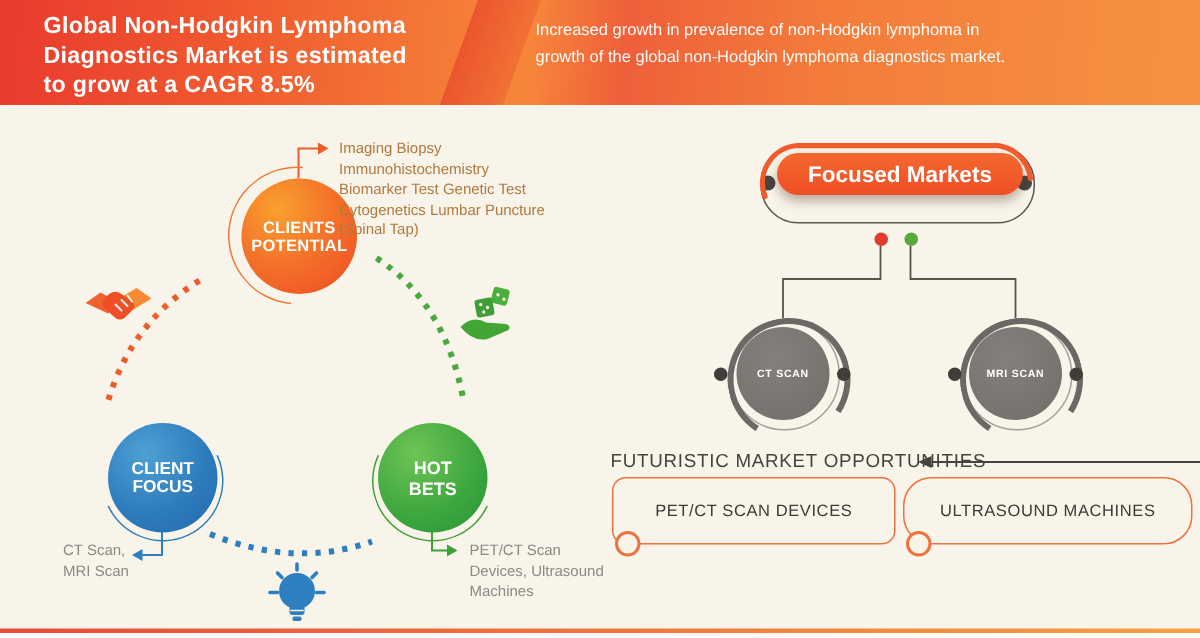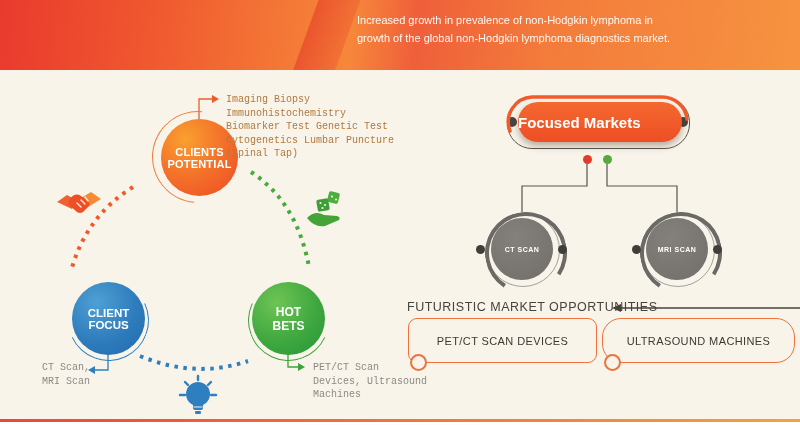--- a/index.html
+++ b/index.html
@@ -33,37 +33,37 @@
   .node-hb{left:252px;top:282px;width:73px;height:73px;font-size:12px;
         background:radial-gradient(circle at 34% 28%,#6ec455 0%,#3fa83f 55%,#259539 100%);}
   .ring{position:absolute;border-radius:50%;}
   .ring-cp{left:152px;top:111px;width:90px;height:90px;border:1.6px solid #f07b38;
         border-right-color:transparent;border-bottom-color:transparent;transform:rotate(-40deg);}
   .ring-cf{left:68px;top:280px;width:79px;height:79px;border:1.5px solid #2e7fc0;
         border-top-color:transparent;border-left-color:transparent;transform:rotate(20deg);}
   .ring-hb{left:248px;top:280px;width:79px;height:79px;border:1.5px solid #3fa139;
         border-top-color:transparent;border-right-color:transparent;transform:rotate(-20deg);}
 
-  .ann{position:absolute;margin:0;font-size:10px;line-height:13.5px;font-family:Liberation Mono, monospace;}
+  .ann{position:absolute;margin:0;font-size:10px;line-height:13.5px;}
   .ann-cp{left:226px;top:93px;width:180px;color:#b1793f;}
   .ann-cf{left:42px;top:361px;color:#8b8a85;}
   .ann-hb{left:313px;top:361px;color:#8b8a85;}
 
   .icon{position:absolute;}
   .icon-handshake{left:57px;top:186px;}
   .icon-money{left:306px;top:191px;}
   .icon-bulb{left:176px;top:374px;}
 
   
   .pill-outline{position:absolute;left:507px;top:97px;width:181px;height:50px;
         border:1px solid #5a5752;border-radius:25px;}
-  .pill{position:absolute;left:518px;top:102px;width:164px;height:40px;border-radius:20px;
+  .pill{position:absolute;left:518px;top:102px;width:164px;height:28px;border-radius:20px;
         background:linear-gradient(180deg,#f4692f 0%,#ee4e25 100%);
         box-shadow:0 4px 7px rgba(70,35,10,.35);
-        display:flex;align-items:center;justify-content:flex-start;color:#fff;font-size:15px;font-weight:800;}
+        display:flex;align-items:center;justify-content:center;color:#fff;font-size:15px;font-weight:800;}
   .pill-dot{position:absolute;width:10px;height:10px;border-radius:50%;background:#474542;}
   .pill-dot-l{left:507px;top:117px;} .pill-dot-r{left:678px;top:117px;}
   .mini-dot{position:absolute;width:9px;height:9px;border-radius:50%;}
   .mini-dot-red{left:583px;top:155px;background:#e23a2d;}
   .mini-dot-green{left:603px;top:155px;background:#56a93a;}
 
   .scan-ring{position:absolute;width:72px;height:72px;border:1px solid #a3a19b;border-radius:50%;}
   .scan-arc{position:absolute;width:74px;height:74px;border:4px solid transparent;border-radius:50%;
         border-top-color:#6b6965;border-left-color:#6b6965;border-right-color:#6b6965;transform:rotate(-12deg);}
   .scan-circle{position:absolute;width:62px;height:62px;border-radius:50%;
@@ -88,20 +88,23 @@
         border:2px solid #ef713c;background:#f8f4ea;}
   .opp-dot-1{left:410px;} .opp-dot-2{left:604px;}
 </style>
 </head>
 <body>
 
 <div class="stage">
 
   <header class="hdr">
     <div class="hdr-band"></div>
+    <h1 class="hdr-title pre">Global Non-Hodgkin Lymphoma
+Diagnostics Market is estimated
+to grow at a CAGR 8.5%</h1>
     <p class="hdr-sub pre">Increased growth in prevalence of non-Hodgkin lymphoma in
 growth of the global non-Hodgkin lymphoma diagnostics market.</p>
   </header>
 
   <div class="canvas"></div>
 
   <svg class="overlay" viewBox="0 0 800 425">
     <path d="M133 187 Q 86 216 71 271" fill="none" stroke="#ee5b2b" stroke-width="4" stroke-dasharray="3.5 5.5"></path>
     <path d="M251 172 Q 297 202 309 267" fill="none" stroke="#49a83e" stroke-width="4" stroke-dasharray="3.5 5.5"></path>
     <path d="M140 356 Q 196 379 248 361" fill="none" stroke="#2e7fc0" stroke-width="4" stroke-dasharray="3.5 5.5"></path>

